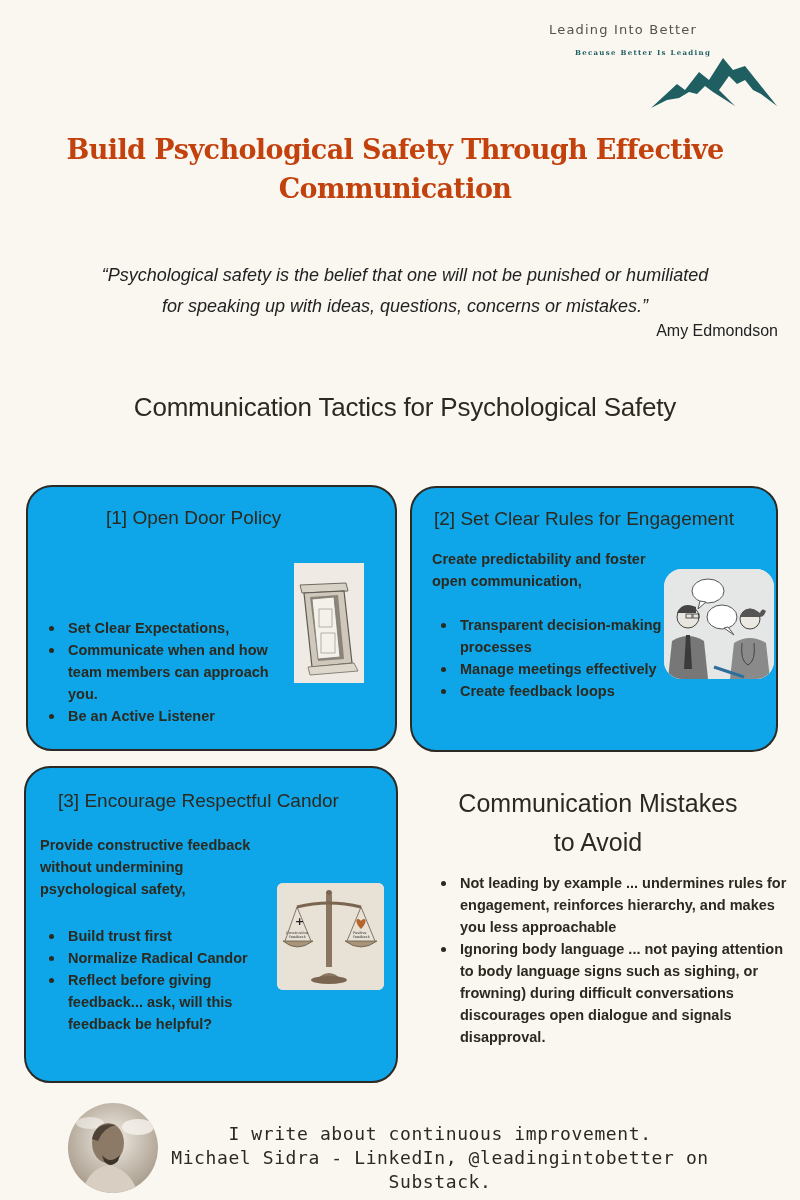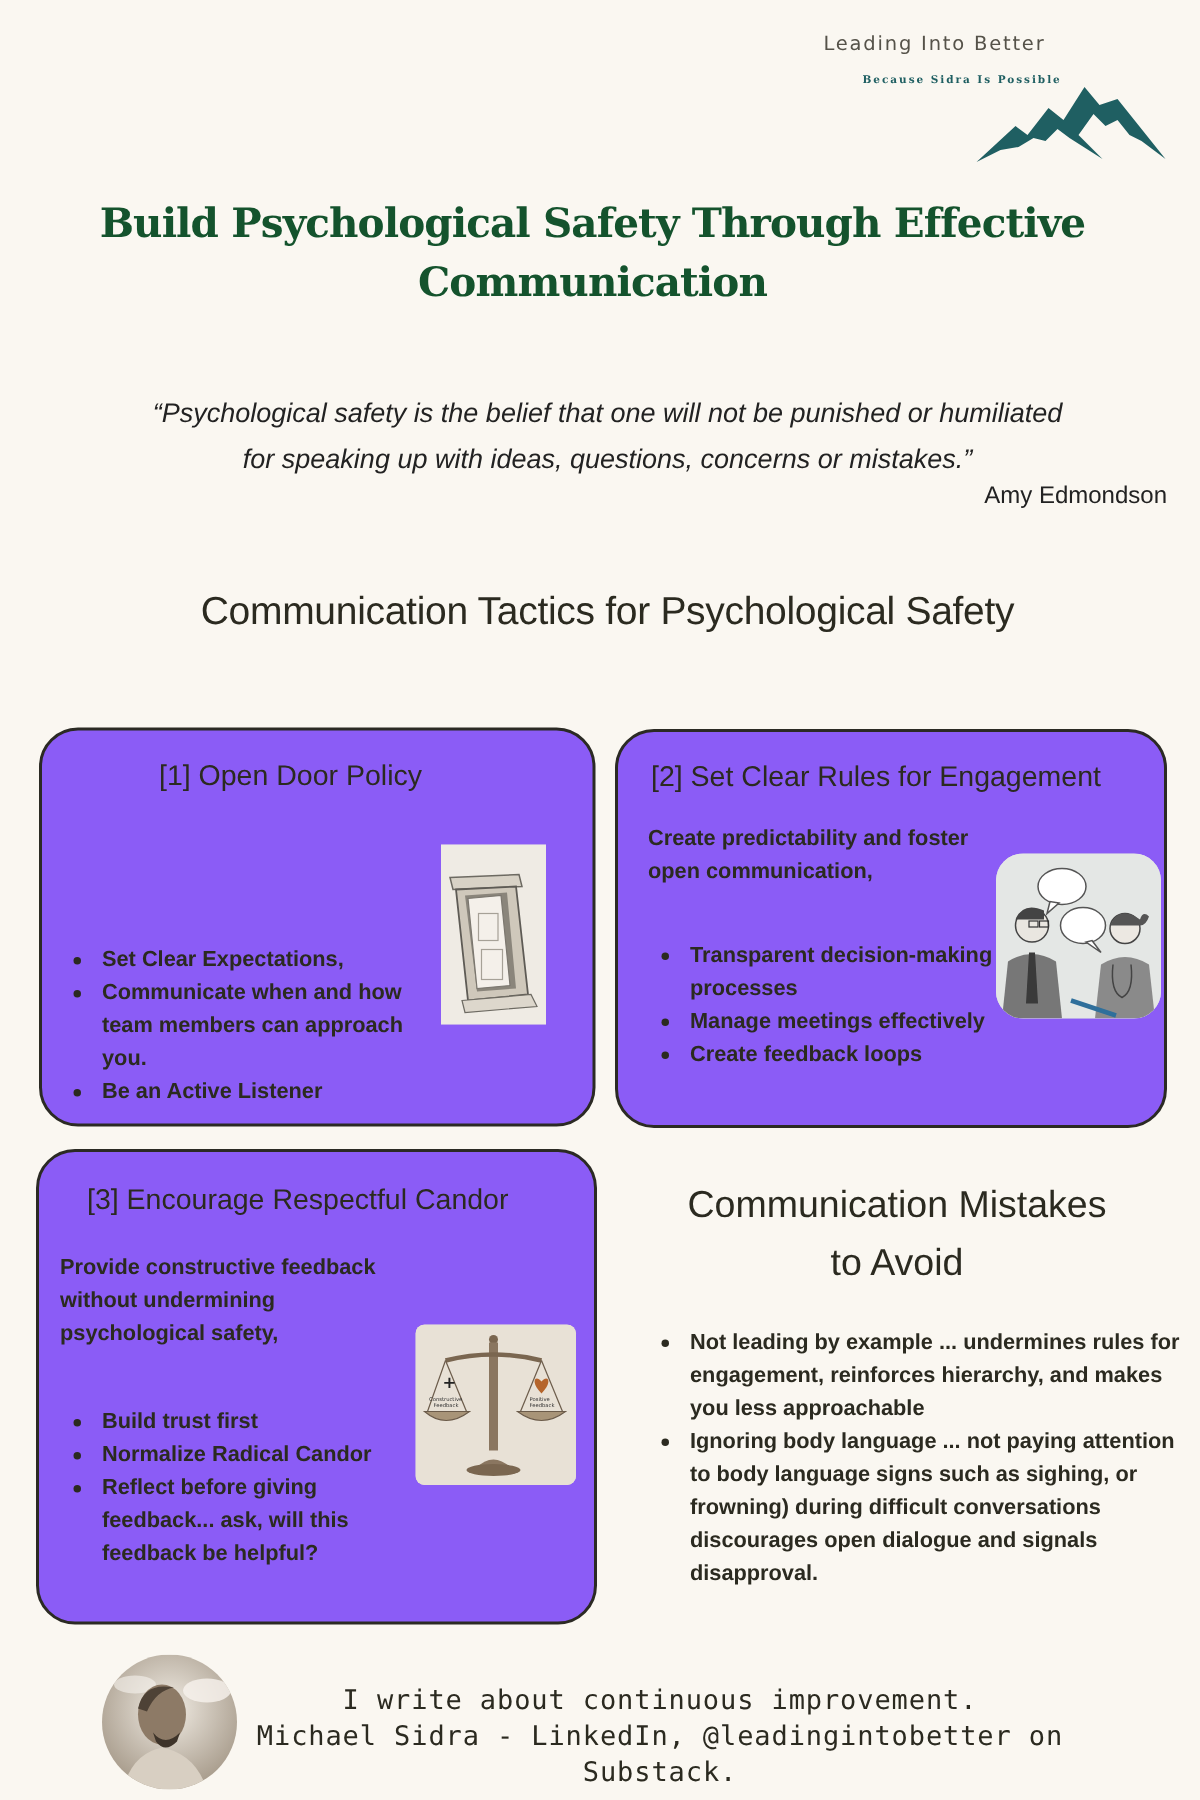--- a/index.html
+++ b/index.html
@@ -29,21 +29,21 @@
   }
   .logo-mountain { position: absolute; left: 104px; top: 30px; width: 130px; height: 60px; }
 
   
   .main-title {
     left: 40px; top: 130px; width: 710px;
     text-align: center;
     font-family: "DejaVu Serif", "Liberation Serif", serif;
     font-weight: bold;
     font-size: 27px; line-height: 39px;
-    color: #14532d;
+    color: #c2410c;
     letter-spacing: -0.6px;
   }
 
   
   .quote {
     left: 20px; top: 260px; width: 770px;
     text-align: center;
     font-style: italic;
     font-size: 18px; line-height: 31px;
     color: #222;
@@ -60,38 +60,37 @@
     font-size: 26px; font-weight: normal;
     color: #2b2a20;
     letter-spacing: -0.2px;
   }
 
   
   .card {
     position: absolute;
     border: 2px solid #2b2a24;
     border-radius: 26px;
-    background: #8b5cf6;
+    background: #0ea5e9;
   }
   .card-title {
     position: absolute;
     font-size: 19px; color: #2b2a20;
     white-space: nowrap;
   }
   .card-intro {
     position: absolute;
     font-size: 14.5px; font-weight: bold; line-height: 22px;
     color: #2b2a20;
   }
   .card-list {
     position: absolute;
     list-style: none;
     font-size: 14.5px; font-weight: bold; line-height: 22px;
     color: #2b2a20;
-    margin-top: 12px;
   }
   .card-list li {
     position: relative;
     padding-left: 28px;
   }
   .card-list li::before {
     content: "";
     position: absolute; left: 9px; top: 9px;
     width: 5px; height: 5px; border-radius: 50%;
     background: #2b2a20;
@@ -118,21 +117,21 @@
     font-size: 18px; line-height: 24px;
     letter-spacing: 0.6px;
     color: #2b2a20;
   }
 </style>
 </head>
 <body>
 
 <div class="abs logo">
   <div class="logo-title">Leading Into Better</div>
-  <div class="logo-tagline">Because Sidra Is Possible</div>
+  <div class="logo-tagline">Because Better Is Leading</div>
   <svg class="logo-mountain" viewBox="0 0 130 60">
     <path d="M2 58 L28 34 L36 40 L50 22 L60 30 L74 8 L84 20 L96 16 L128 56 L112 44 L104 40 L96 30 L88 34 L80 26 L70 40 L86 56 L64 42 L56 36 L48 44 L40 42 L30 48 L18 50 Z" fill="#1f5f62"></path>
   </svg>
 </div>
 
 <div class="abs main-title">
   <div>Build Psychological Safety Through Effective</div>
   <div>Communication</div>
 </div>
 

